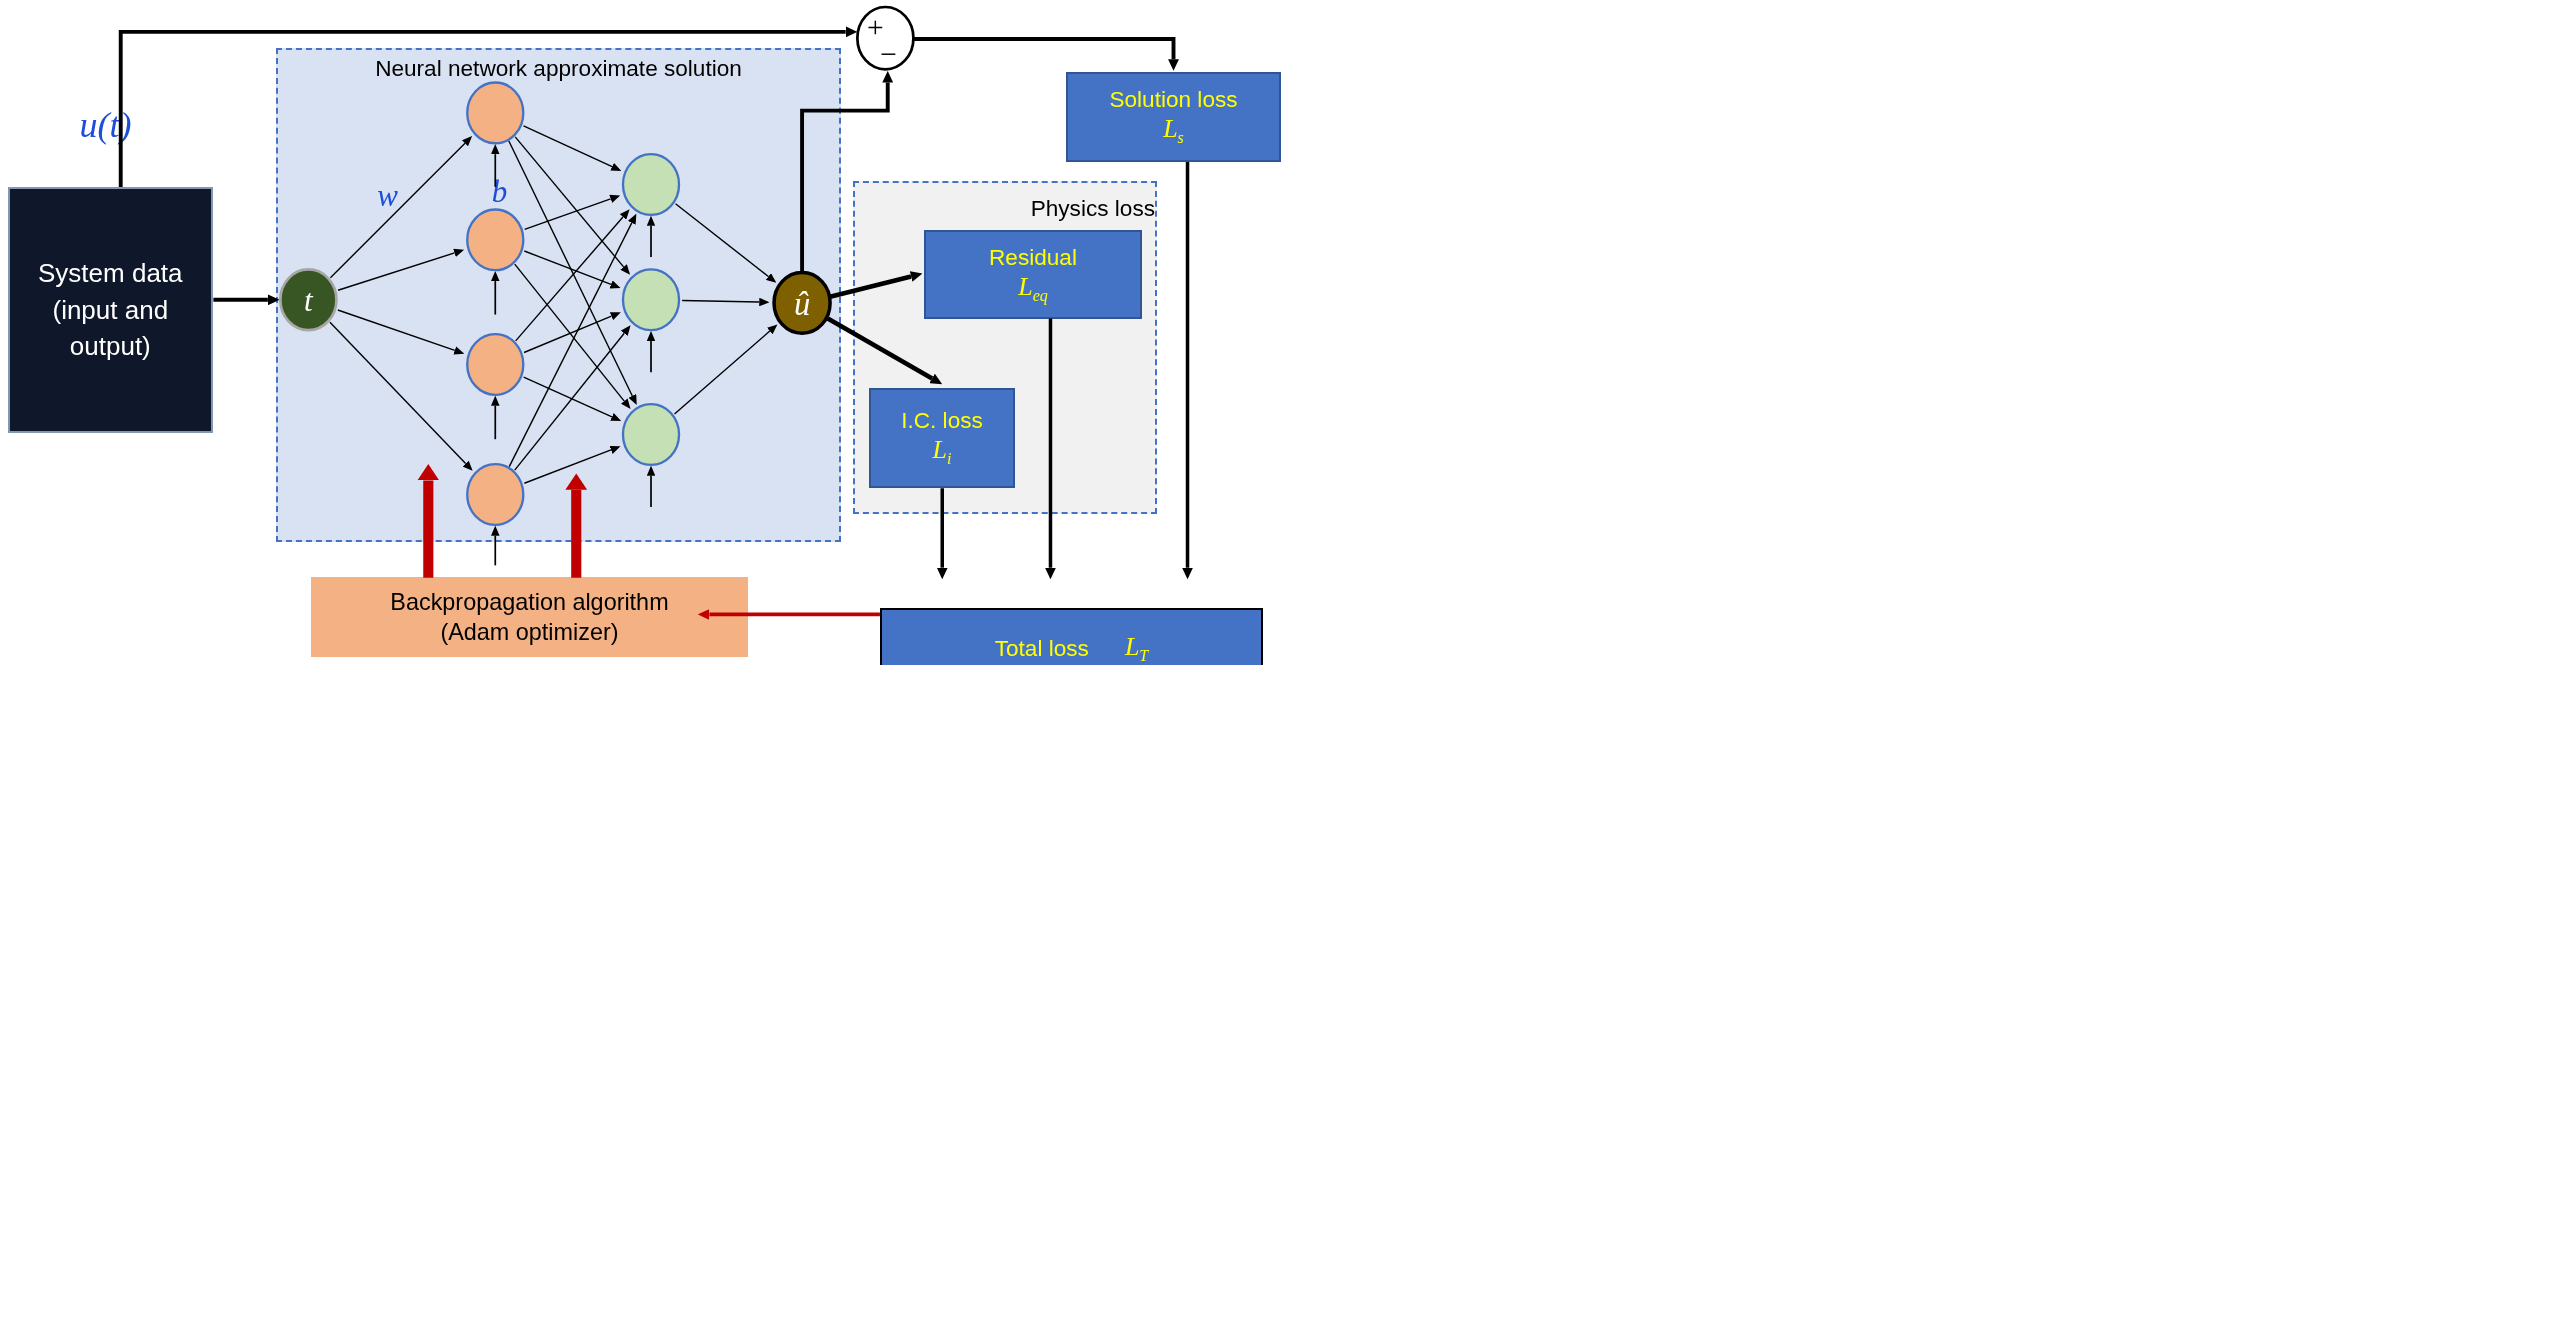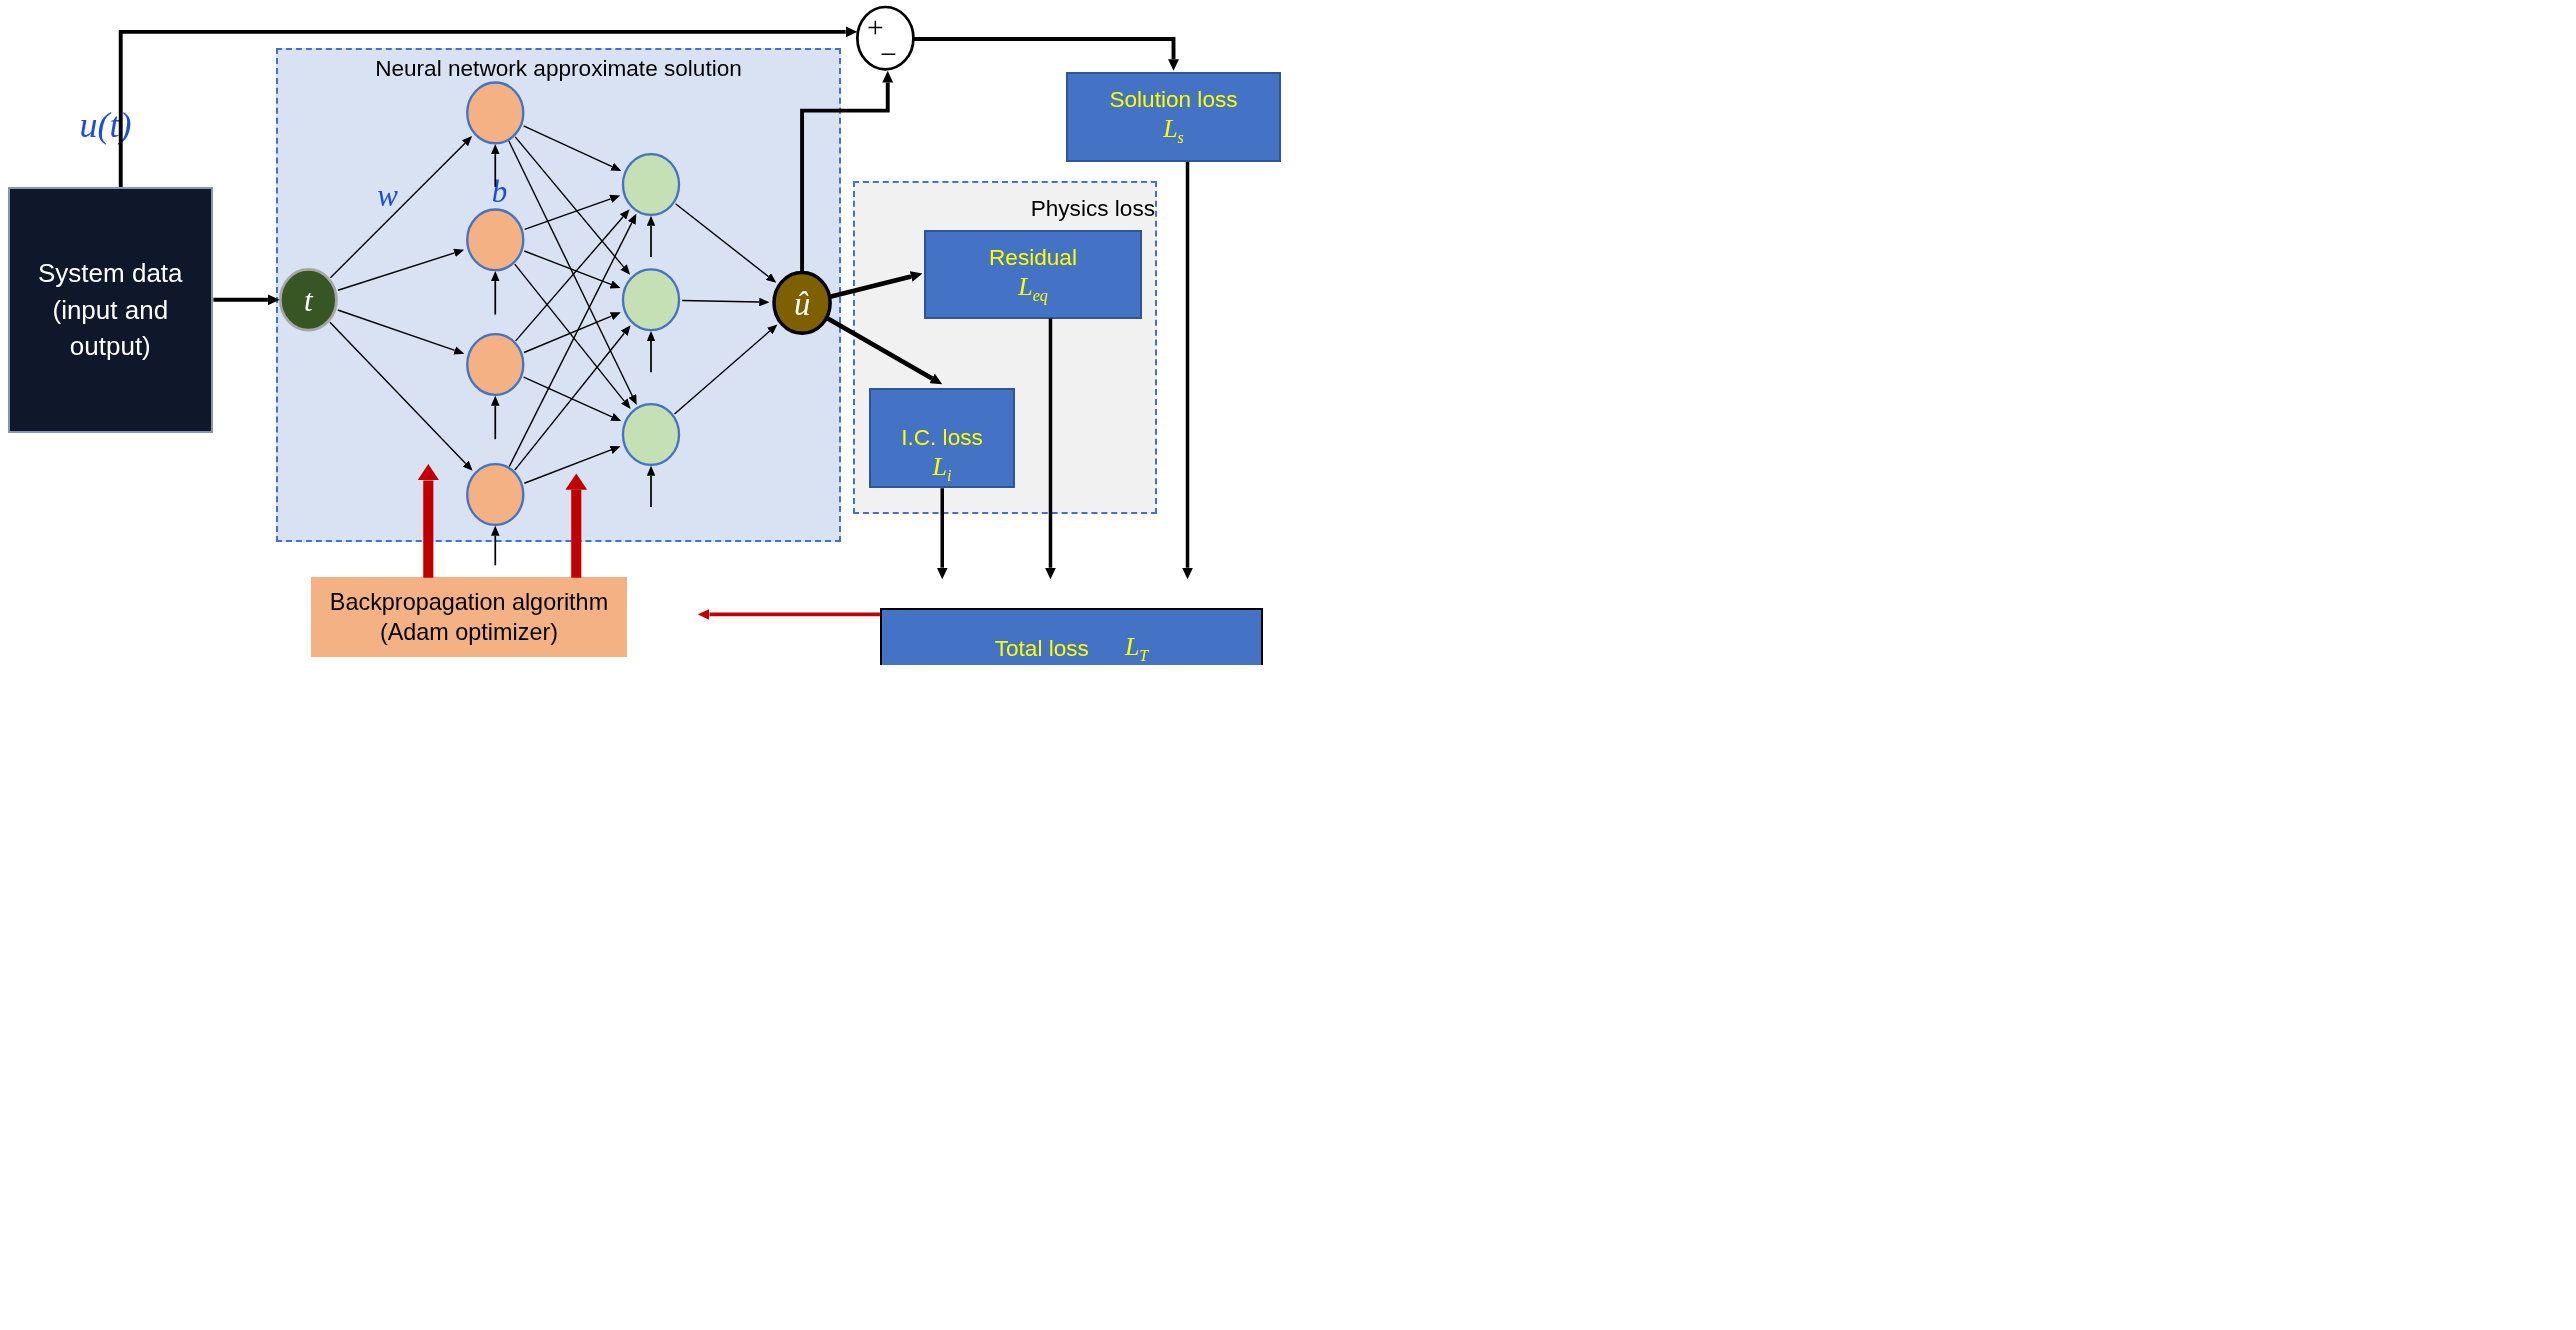--- a/index.html
+++ b/index.html
@@ -49,31 +49,31 @@
   <div class="bluebox" style="left:924px;top:230px;width:218px;height:89px;">
     <div class="bt">Residual</div>
     <div class="msym"><span>L</span><sub>eq</sub></div>
   </div>
 
   <div class="bluebox" style="left:1066px;top:72px;width:215px;height:90px;">
     <div class="bt">Solution loss</div>
     <div class="msym"><span>L</span><sub>s</sub></div>
   </div>
 
-  <div class="bluebox" style="left:869px;top:388px;width:146px;height:100px;justify-content:flex-end;">
+  <div class="bluebox" style="left:869px;top:388px;width:146px;height:100px;">
     <div class="bt">I.C. loss</div>
     <div class="msym"><span>L</span><sub>i</sub></div>
   </div>
 
   <div class="bluebox" id="totalbox" style="left:880px;top:580px;width:383px;height:82px;">
     <div class="bt">Total loss</div>
     <div class="msym"><span>L</span><sub>T</sub></div>
   </div>
 
-  <div id="backprop" class="region" style="left:311px;top:577px;width:316px;height:80px;">
+  <div id="backprop" class="region" style="left:311px;top:577px;width:437px;height:80px;">
     <div>Backpropagation algorithm</div>
     <div>(Adam optimizer)</div>
   </div>
 
   <div class="mathlabel" style="left:55px;top:104px;width:101px;font-size:36px;">u(t)</div>
   <div class="mathlabel" style="left:364px;top:178px;width:47px;font-size:31px;">w</div>
   <div class="mathlabel" style="left:480px;top:174px;width:39px;font-size:31px;">b</div>
 
   <svg id="overlay" width="1288" height="665" viewBox="0 0 1654 854">
     <defs>

